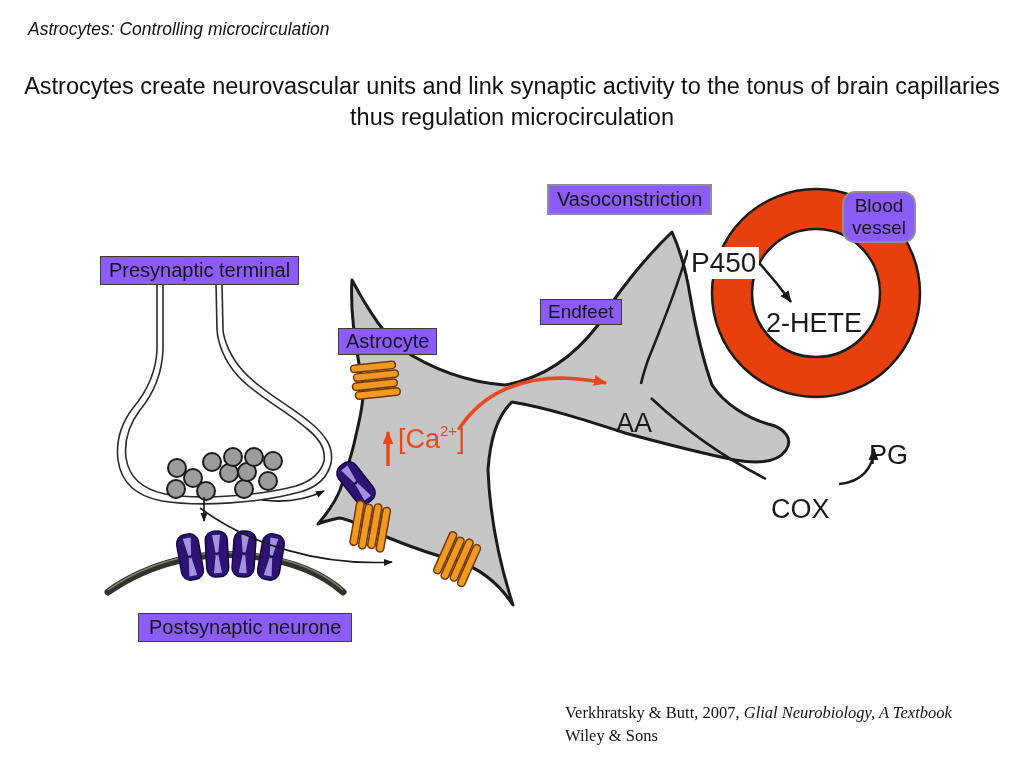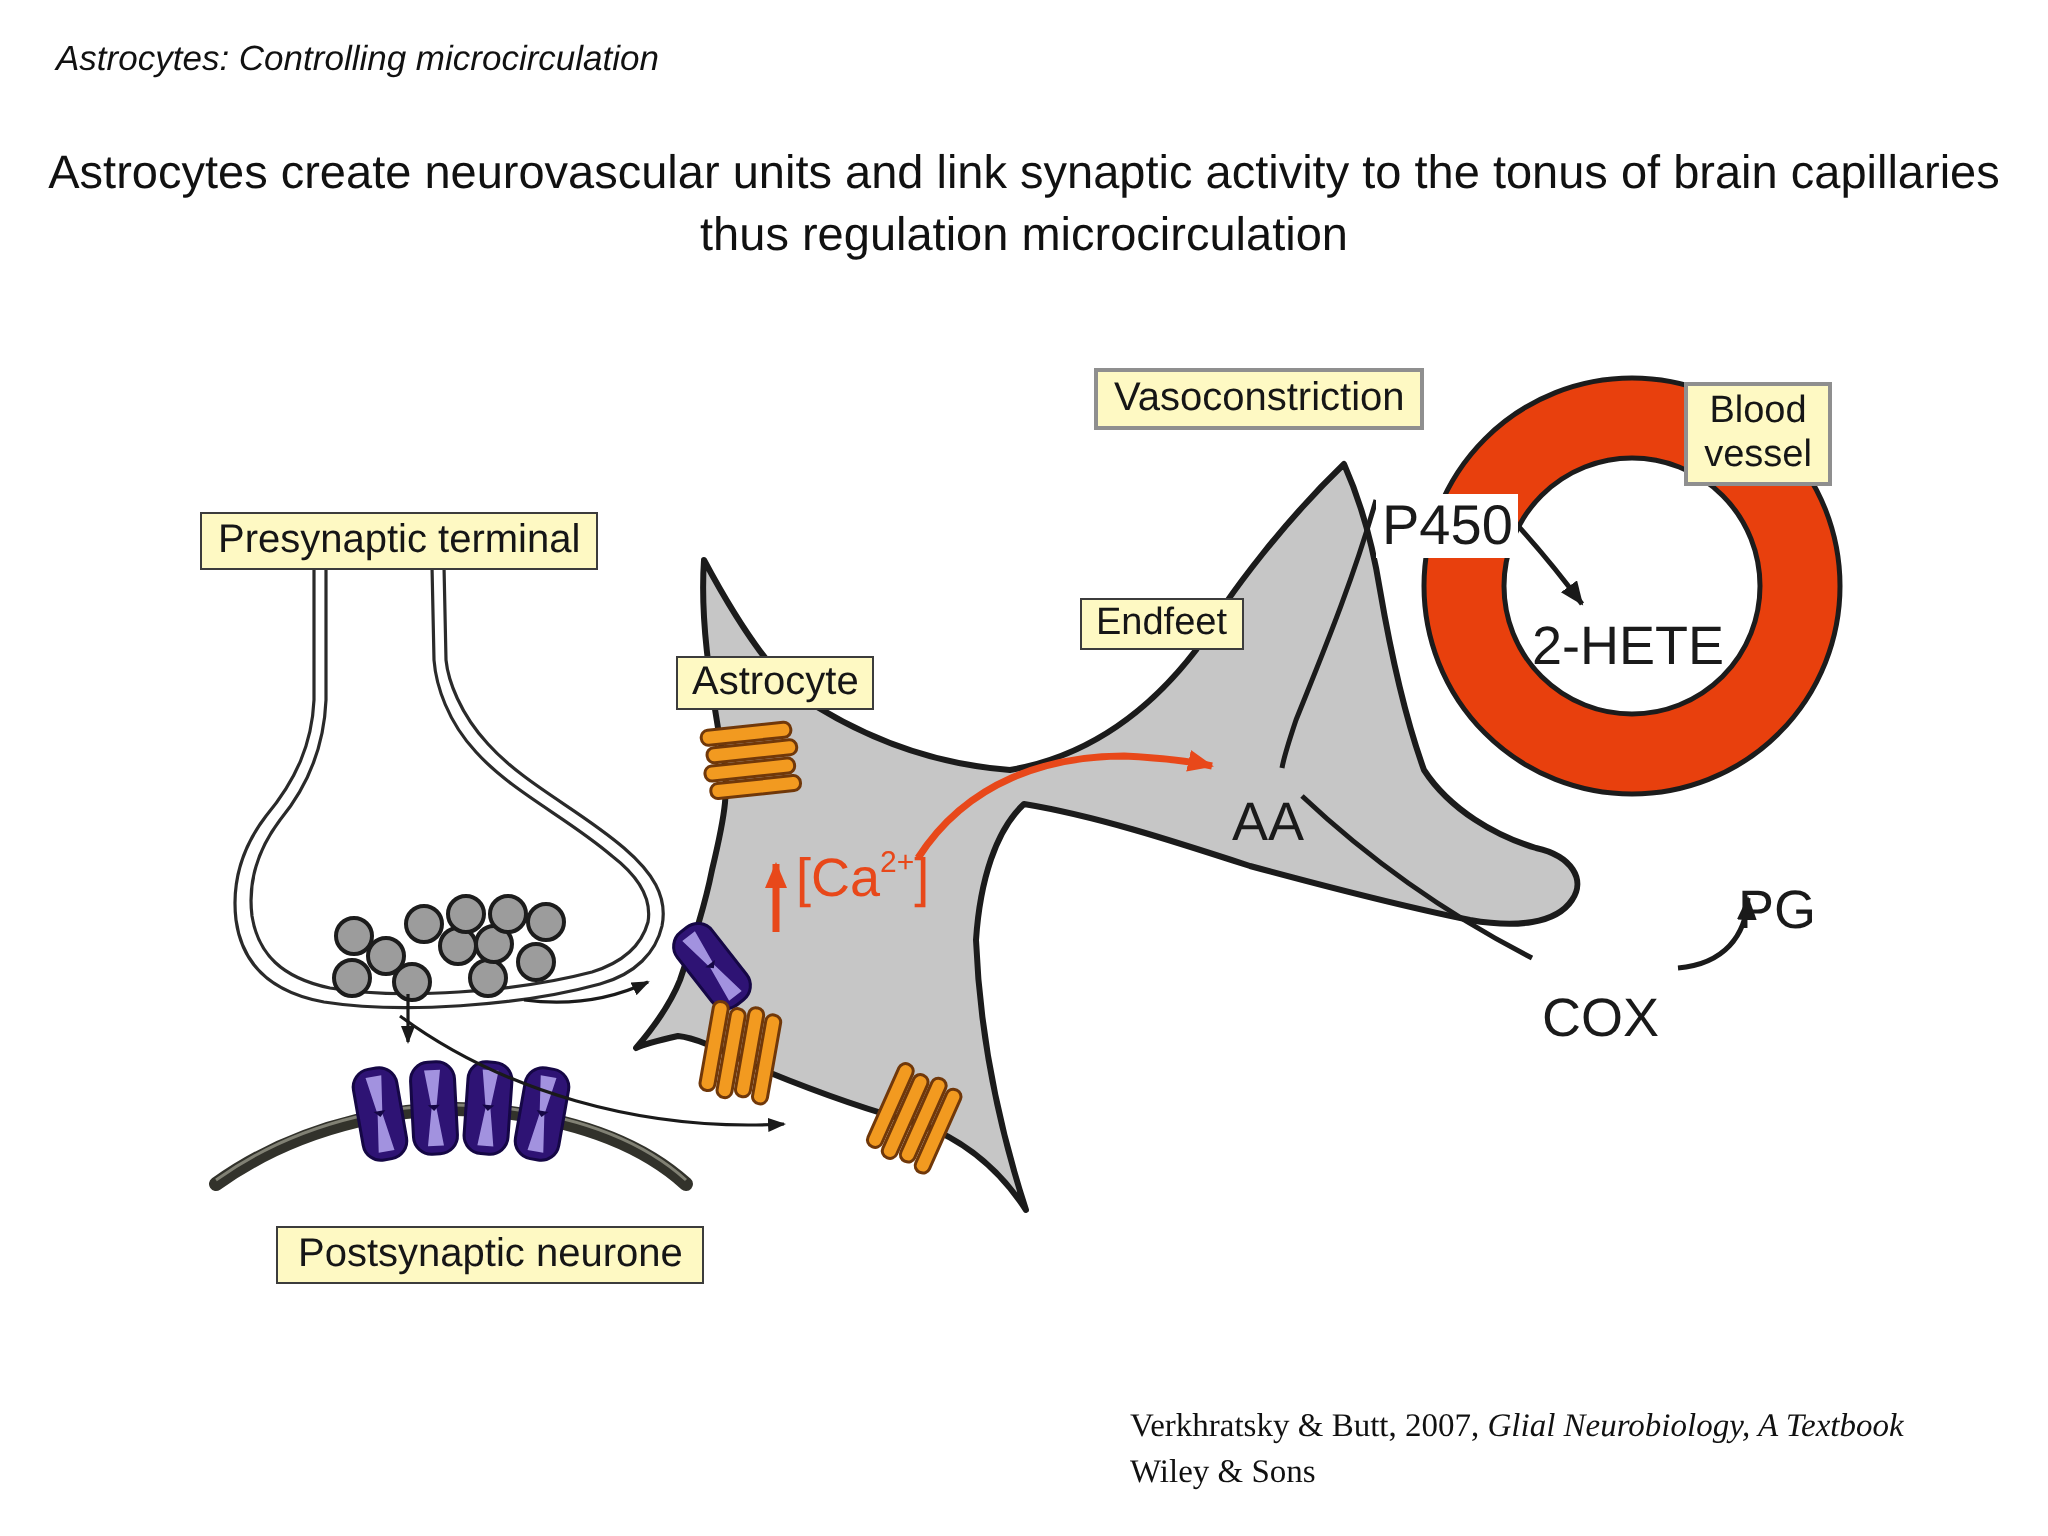--- a/index.html
+++ b/index.html
@@ -2,31 +2,31 @@
 <html><head>
 <meta charset="utf-8">
 <style>
   html,body{margin:0;padding:0;background:#fff;}
   #slide{position:relative;width:1024px;height:768px;background:#ffffff;overflow:hidden;
          font-family:"Liberation Sans",sans-serif;color:#1a1a1a;padding-left:24px;}
   #diagram-svg{position:absolute;left:0;top:0;width:1024px;height:768px;}
   .abs{position:absolute;}
   .kicker{left:28px;top:19px;font-size:17.5px;font-style:italic;color:#111;white-space:nowrap;}
   .heading{left:17px;top:71px;width:990px;text-align:center;font-size:23.5px;line-height:1.34;color:#111;}
-  .boxed{background:#fef9c3;white-space:nowrap;font-size:20px;color:#161616;}
+  .boxed{background:#8b5cf6;white-space:nowrap;font-size:20px;color:#161616;}
   .box-thin{border:1.5px solid #3c3c3c;padding:2px 8px;}
   .box-gray{border:2px solid #8f8f8f;padding:2px 8px;}
   .mol{font-size:27px;color:#1a1a1a;white-space:nowrap;margin-top:30px;}
   .ca{left:398px;top:424px;font-size:27px;color:#E8481A;white-space:nowrap;font-weight:500;}
   .ca sup{font-size:15px;position:relative;top:-2px;}
   .citation{left:565px;top:701px;font-family:"Liberation Serif",serif;font-size:16.5px;
             line-height:1.4;color:#111;}
   .citation .it{font-style:italic;margin-top:20px;}
   .bloodvessel{left:842px;top:191px;width:58px;text-align:center;font-size:19px;line-height:1.15;
-               padding:2px 6px;}
+               padding:2px 6px;border-radius:13px;}
 </style>
 </head>
 <body>
 
 <div id="slide">
 
   <svg id="diagram-svg" viewBox="0 0 1024 768">
     <defs>
       <marker id="ahb" markerWidth="14" markerHeight="12" refX="11" refY="5" orient="auto" markerUnits="userSpaceOnUse">
         <path d="M0,0 L12,5 L0,10 Z" fill="#1a1a1a"></path>
@@ -139,21 +139,21 @@
 
   <div class="abs boxed box-thin" style="left:100px;top:256px;">Presynaptic terminal</div>
   <div class="abs boxed box-thin" style="left:338px;top:328px;padding:1px 7px;">Astrocyte</div>
   <div class="abs boxed box-thin" style="left:540px;top:299px;padding:1px 7px;font-size:19px;">Endfeet</div>
   <div class="abs boxed box-gray" style="left:547px;top:184px;">Vasoconstriction</div>
   <div class="abs boxed box-gray bloodvessel" style="white-space:normal;">Blood vessel</div>
   <div class="abs boxed box-thin" style="left:138px;top:613px;padding:2px 10px;">Postsynaptic neurone</div>
 
   <div class="abs mol" style="left:688px;top:217px;background:#fff;padding:0 3px;font-size:28px;">P450</div>
   <div class="abs mol" style="left:766px;top:278px;">2-HETE</div>
-  <div class="abs mol" style="left:616px;top:366px;">AA</div>
+  <div class="abs mol" style="left:616px;top:378px;">AA</div>
   <div class="abs mol" style="left:869px;top:410px;">PG</div>
   <div class="abs mol" style="left:771px;top:464px;">COX</div>
 
   <div class="abs ca">
     <span>[Ca</span><sup>2+</sup><span>]</span>
   </div>
 
   <div class="abs citation">
     <div><span>Verkhratsky &amp; Butt, 2007, </span><span class="it">Glial Neurobiology, A Textbook</span></div>
     <div>Wiley &amp; Sons</div>

